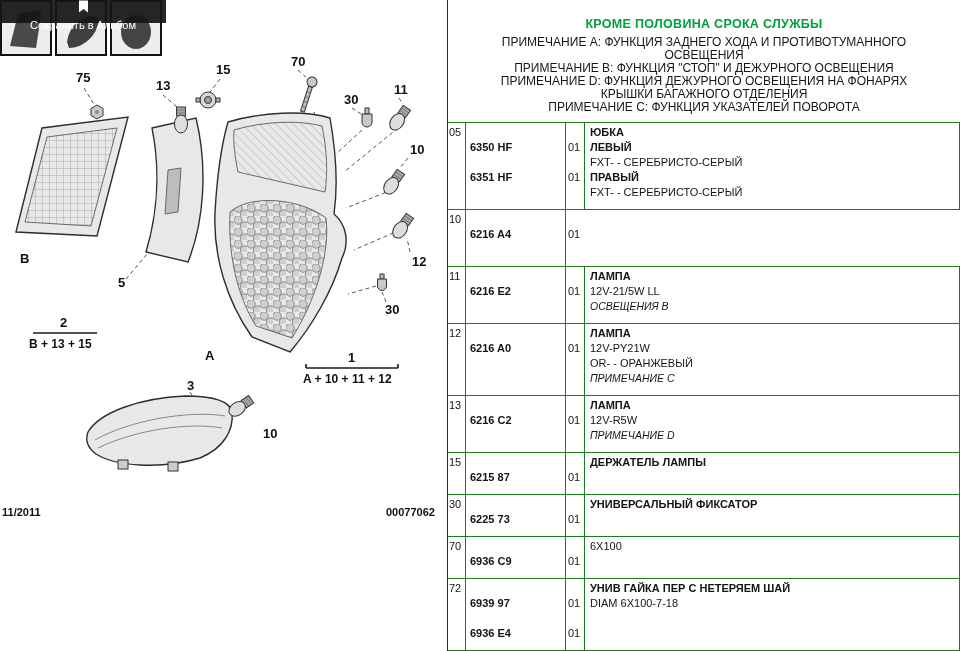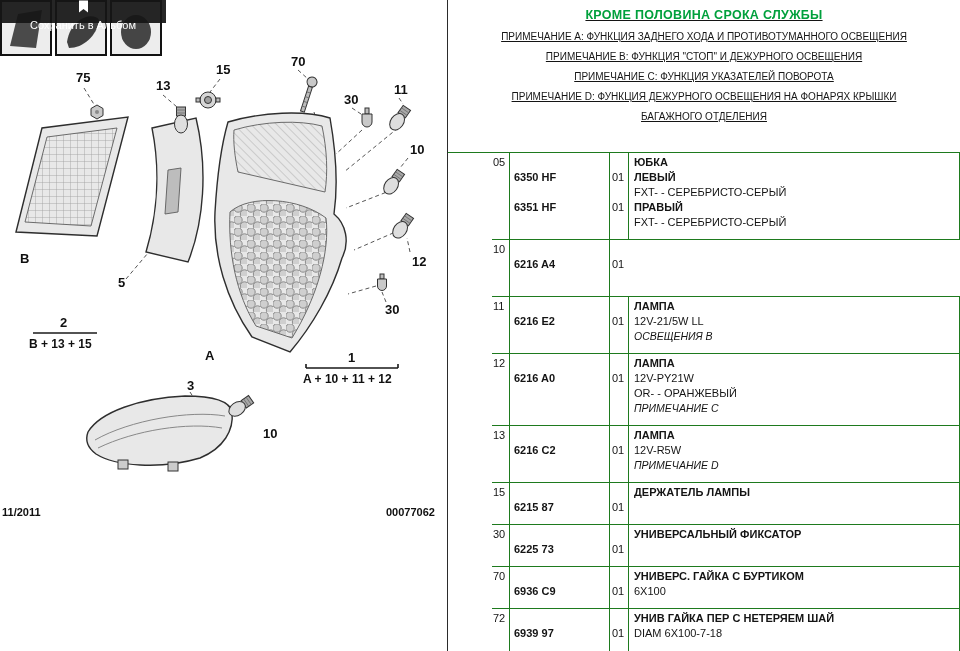--- a/index.html
+++ b/index.html
@@ -62,40 +62,39 @@
   
   .table-panel {
     position: absolute;
     left: 447px; top: 0;
     width: 513px; height: 651px;
     border-left: 1px solid #2b2b2b;
     background: #fff;
     color: var(--ink);
   }
   .table-header {
-    padding-top: 8px;
+    padding-top: 17px;
     border-bottom: 1px solid var(--line);
-    text-decoration: underline;
   }
   .cat-title {
     text-align: center;
     color: var(--titlegreen);
     font-weight: bold;
     font-size: 12.5px;
     letter-spacing: .3px;
   }
   .notes {
     max-width: 445px;
-    margin: 5px auto 25px;
+    margin: 5px auto 8px;
     text-align: center;
-    font-size: 10px;
-    line-height: 20px;
+    font-size: 12px;
+    line-height: 13px;
     color: #161616;
   }
-  .prow { display: flex; border-bottom: 1px solid var(--line); margin-left: 44px; }
+  .prow { display: flex; border-bottom: 1px solid var(--line); }
   .col { padding: 2px 0 9px 0; }
   .col-ref  { width: 17px;  padding-left: 1px; }
   .col-part { width: 100px; border-left: 1px solid var(--line); padding-left: 4px; }
   .col-qty  { width: 19px;  border-left: 1px solid var(--line); padding-left: 2px; }
   .col-desc { flex: 1; border-left: 1px solid var(--line); border-right: 1px solid var(--line); padding-left: 5px; }
   .ln { font-size: 11px; line-height: 15px; white-space: nowrap; overflow: hidden; }
   .ref-num { font-size: 11px; }
   .part { font-weight: bold; }
   .desc.b { font-weight: bold; }
   .desc.i { font-style: italic; font-size: 10.5px; }
@@ -256,22 +255,22 @@
       <span>Сохранить в Альбом</span>
     </div>
   </div>
 
   <div class="table-panel">
     <div class="table-header">
       <div class="cat-title">КРОМЕ ПОЛОВИНА СРОКА СЛУЖБЫ</div>
       <div class="notes" id="notes">
           <div class="note-line">ПРИМЕЧАНИЕ A: ФУНКЦИЯ ЗАДНЕГО ХОДА И ПРОТИВОТУМАННОГО ОСВЕЩЕНИЯ</div>
           <div class="note-line">ПРИМЕЧАНИЕ B: ФУНКЦИЯ "СТОП" И ДЕЖУРНОГО ОСВЕЩЕНИЯ</div>
+          <div class="note-line">ПРИМЕЧАНИЕ D: ФУНКЦИЯ ДЕЖУРНОГО ОСВЕЩЕНИЯ НА ФОНАРЯХ КРЫШКИ БАГАЖНОГО ОТДЕЛЕНИЯ</div>
           <div class="note-line">ПРИМЕЧАНИЕ C: ФУНКЦИЯ УКАЗАТЕЛЕЙ ПОВОРОТА</div>
-          <div class="note-line">ПРИМЕЧАНИЕ D: ФУНКЦИЯ ДЕЖУРНОГО ОСВЕЩЕНИЯ НА ФОНАРЯХ КРЫШКИ БАГАЖНОГО ОТДЕЛЕНИЯ</div>
         </div>
     </div>
     <div id="rows">
         <div class="prow">
           <div class="col col-ref">
             <div class="ln ref-num">05</div>
           </div>
           <div class="col col-part">
             <div class="ln part">&nbsp;</div>
             <div class="ln part">6350 HF</div>
@@ -412,21 +411,20 @@
           </div>
           <div class="col col-part">
             <div class="ln part">&nbsp;</div>
             <div class="ln part">6936 C9</div>
           </div>
           <div class="col col-qty">
             <div class="ln qty">&nbsp;</div>
             <div class="ln qty">01</div>
           </div>
           <div class="col col-desc">
-            <div class="ln desc b">УНИВЕРС. ГАЙКА С БУРТИКОМ</div>
             <div class="ln desc">6X100</div>
           </div>
         </div>
         <div class="prow">
           <div class="col col-ref">
             <div class="ln ref-num">72</div>
           </div>
           <div class="col col-part">
             <div class="ln part">&nbsp;</div>
             <div class="ln part">6939 97</div>

